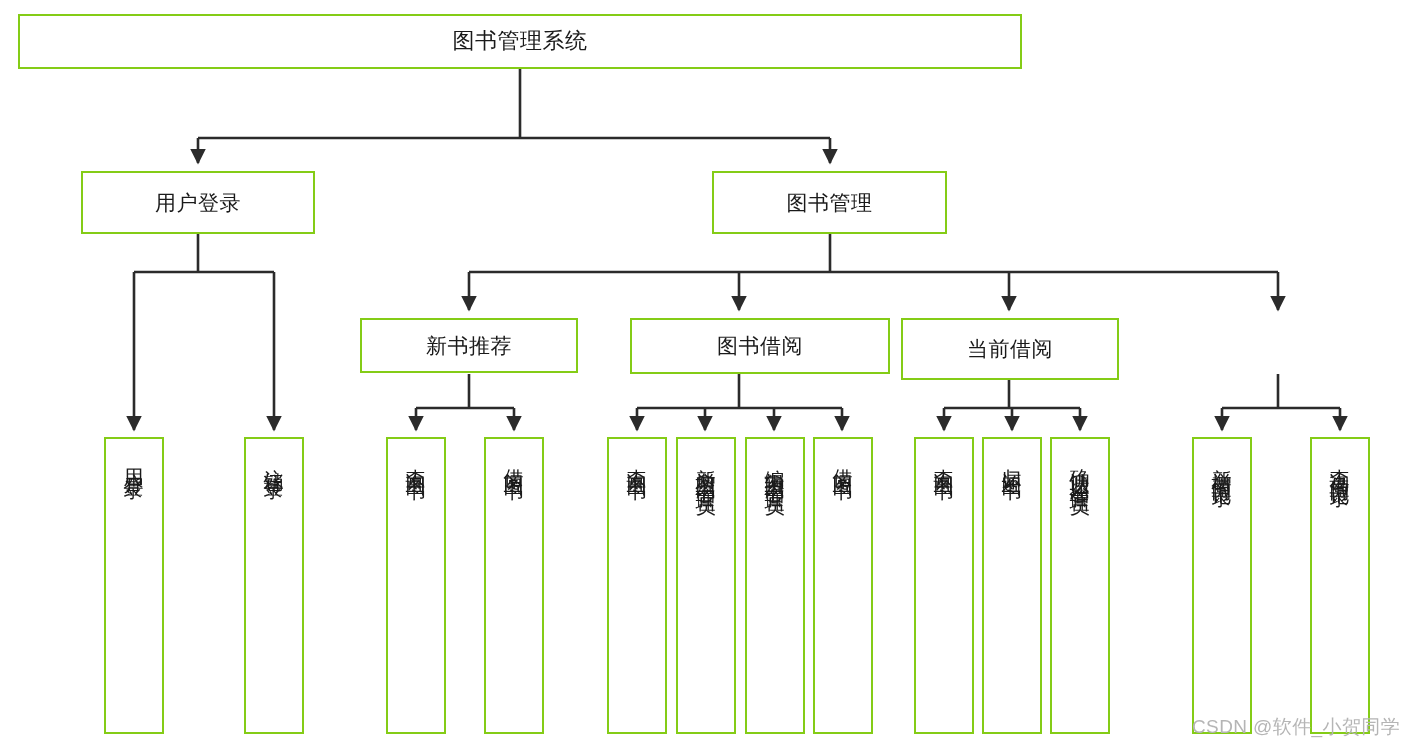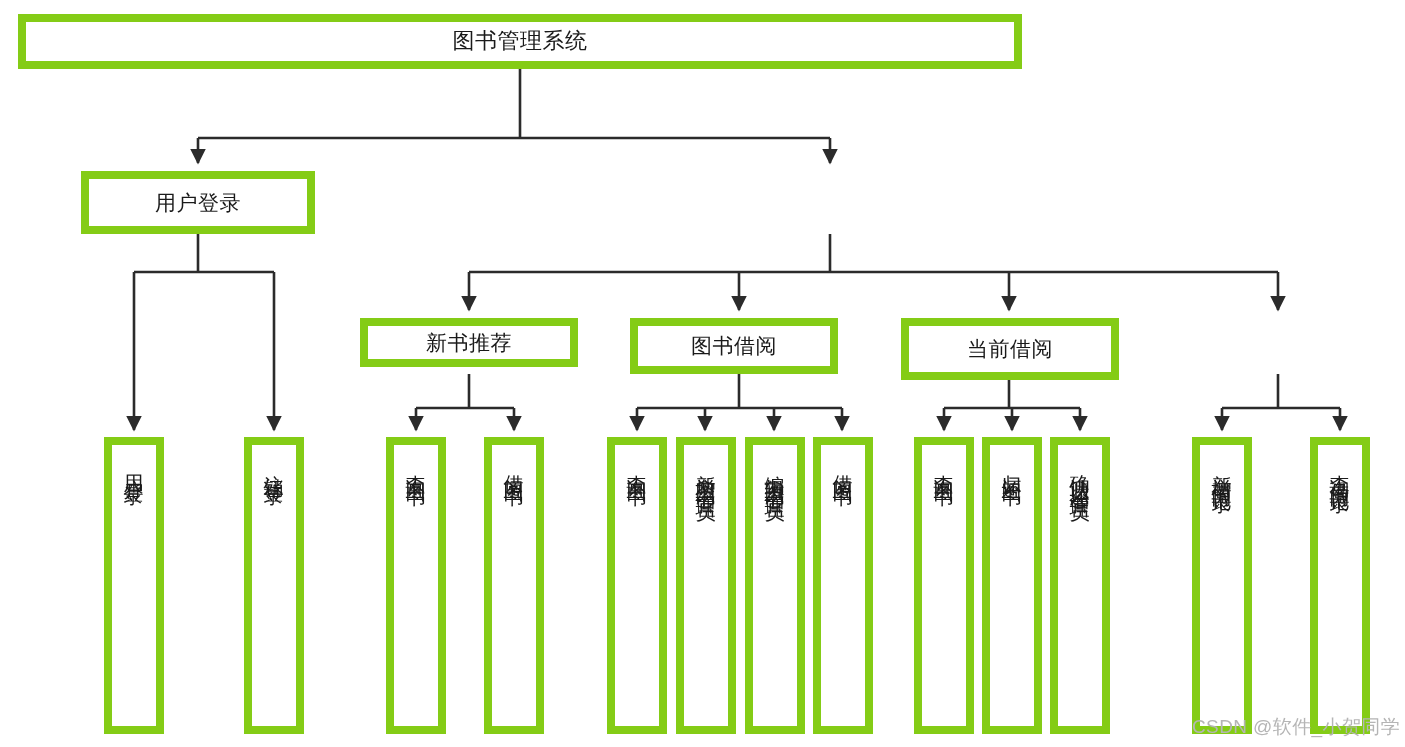--- a/index.html
+++ b/index.html
@@ -24,21 +24,21 @@
     left: 0;
     top: 0;
     width: 1405px;
     height: 747px;
     pointer-events: none;
   }
   .node {
     position: absolute;
     box-sizing: border-box;
     background: #ffffff;
-    border: 8px solid #84cc16;
+    border: 2px solid #84cc16;
     display: flex;
     align-items: center;
     justify-content: center;
     overflow: hidden;
   }
   .node .label {
     color: #1a1a1a;
     line-height: 1.12;
     text-align: center;
     white-space: nowrap;
@@ -128,25 +128,28 @@
     </g>
   </svg>
 
   <div class="node root horiz" style="left:18px; top:14px; width:1004px; height:55px;">
     <span class="label">图书管理系统</span>
   </div>
 
   <div class="node horiz" style="left:81px; top:171px; width:234px; height:63px;">
     <span class="label">用户登录</span>
   </div>
-
-  <div class="node horiz" style="left:360px; top:318px; width:218px; height:49px;justify-content:center;">
+  <div class="node horiz" style="left:712px; top:171px; width:235px; height:63px;">
+    <span class="label">图书管理</span>
+  </div>
+
+  <div class="node horiz" style="left:360px; top:318px; width:218px; height:55px;justify-content:center;">
     <span class="label">新书推荐</span>
   </div>
-  <div class="node horiz" style="left:630px; top:318px; width:208px; height:56px;">
+  <div class="node horiz" style="left:630px; top:318px; width:260px; height:56px;">
     <span class="label">图书借阅</span>
   </div>
   <div class="node horiz" style="left:901px; top:318px; width:218px; height:62px;">
     <span class="label">当前借阅</span>
   </div>
 
   <div class="node vert" style="left:104px; top:437px; width:60px; height:297px;">
     <span class="label">用户登录</span>
   </div>
   <div class="node vert" style="left:244px; top:437px; width:60px; height:297px;">

